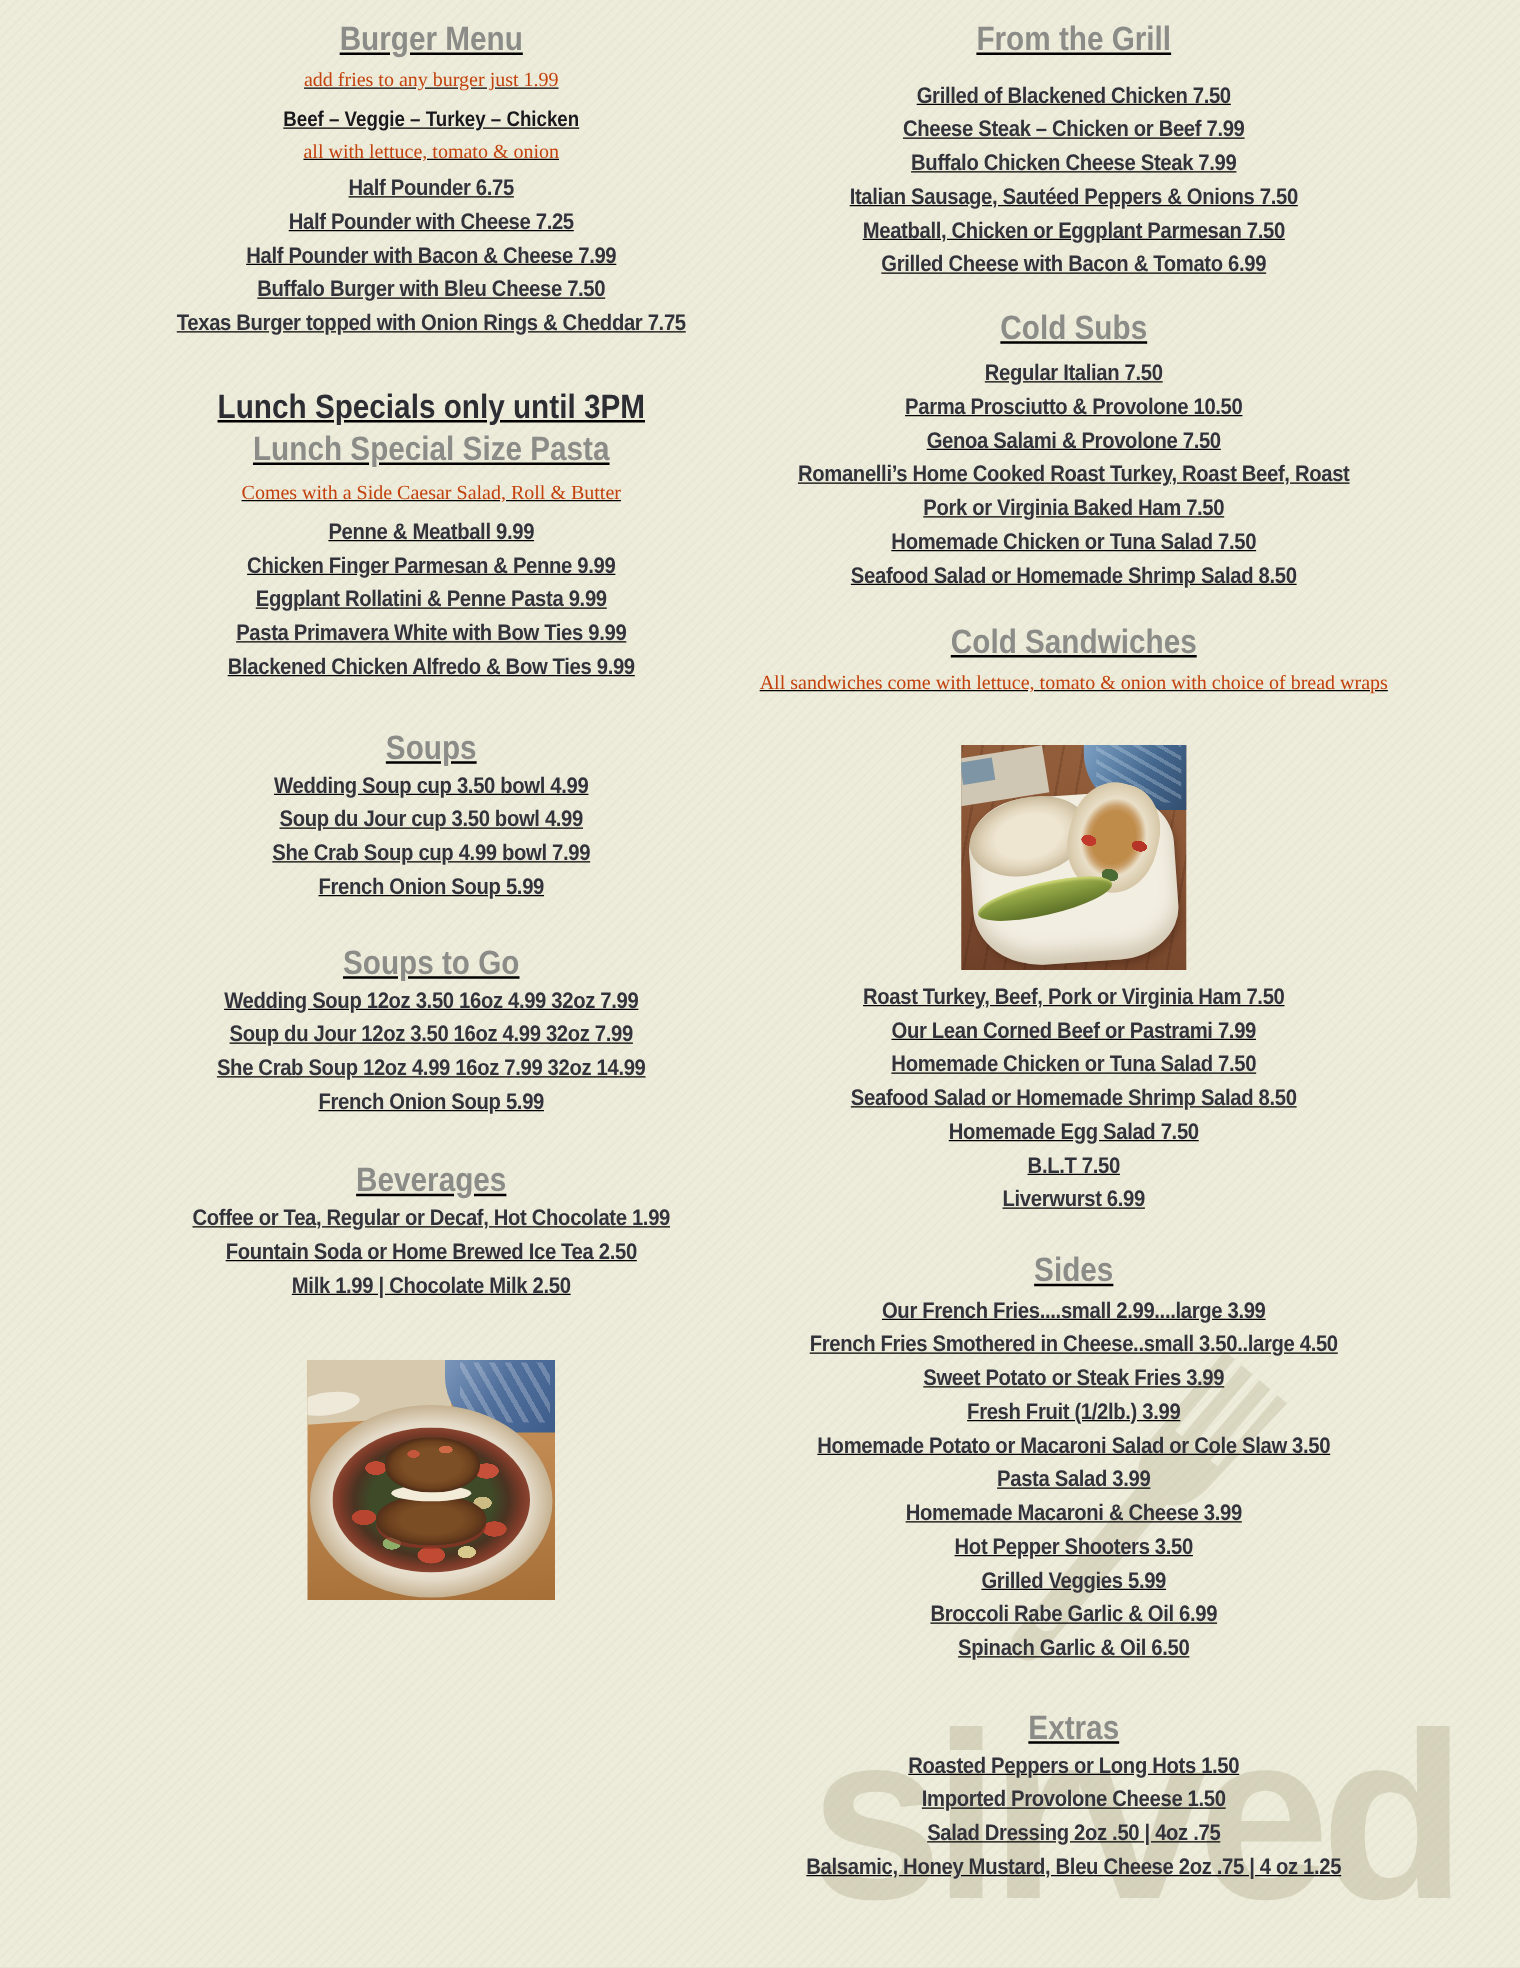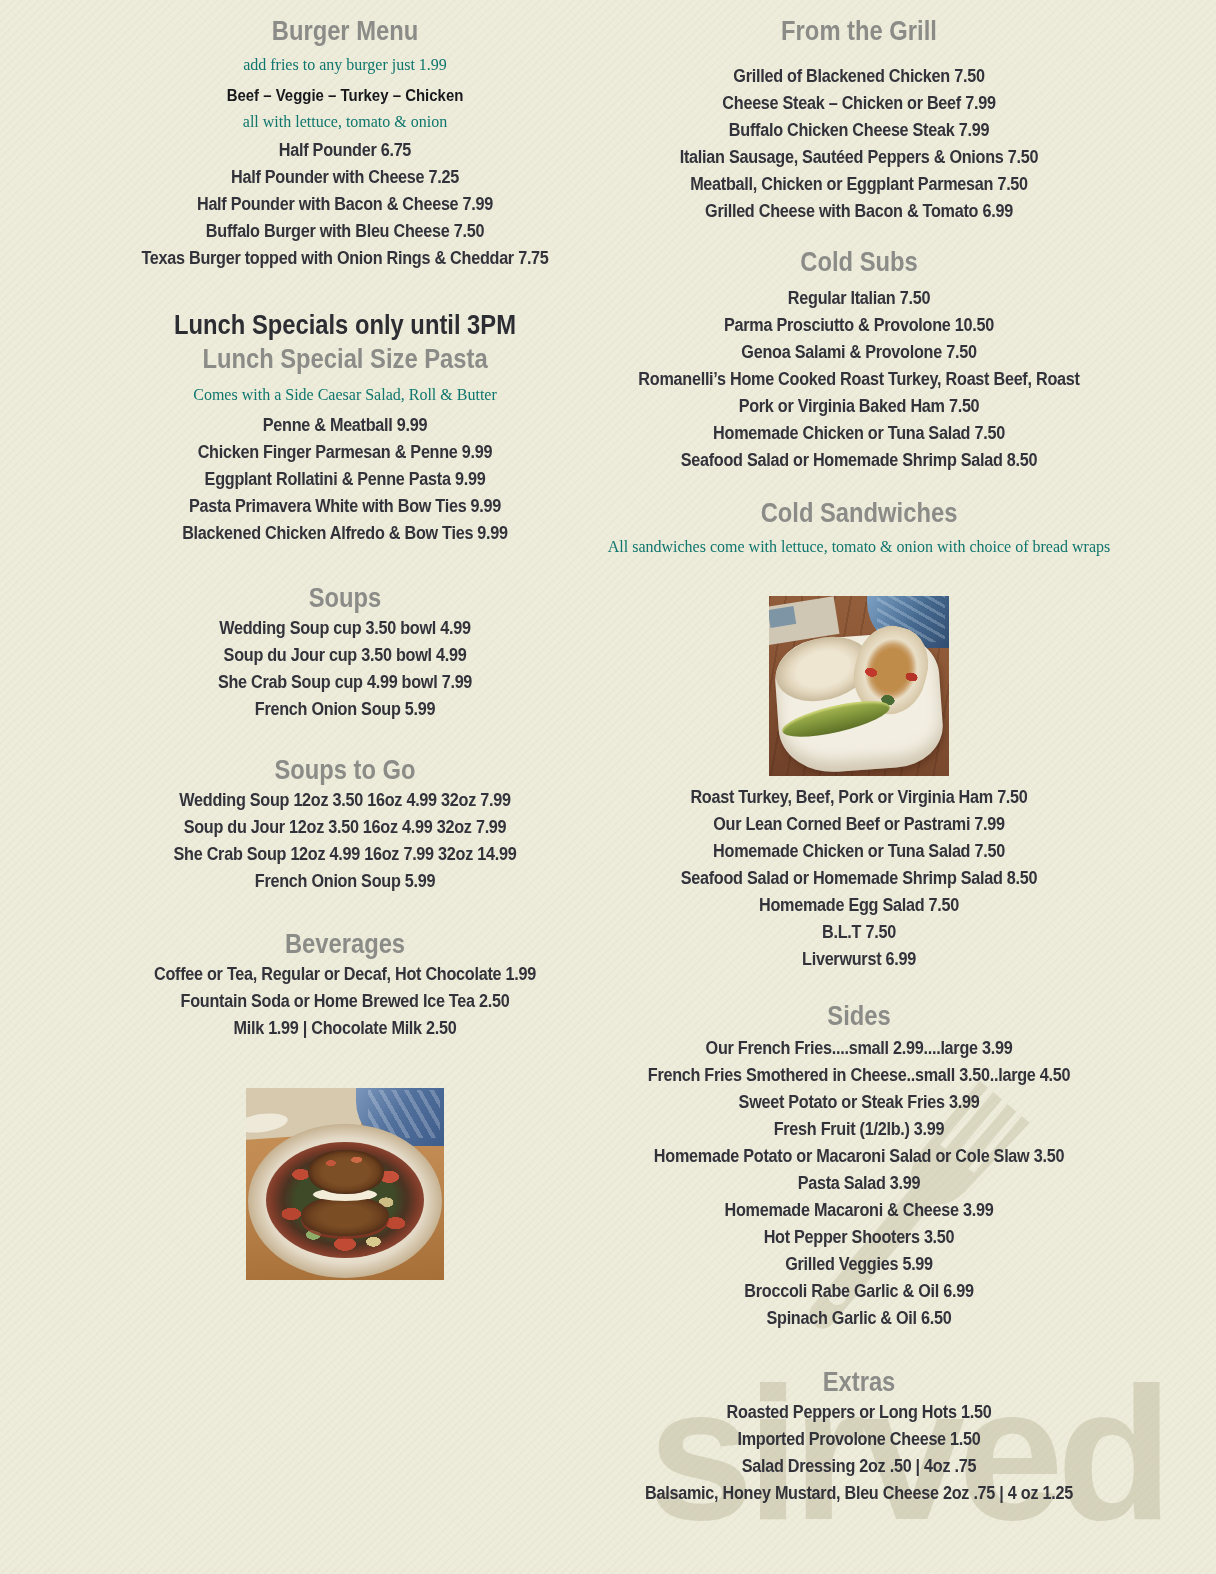--- a/index.html
+++ b/index.html
@@ -30,32 +30,33 @@
   .wm-fork {
     position:absolute; left:830px; top:1060px; width:150px; height:310px;
     z-index:0; opacity:.30; transform:rotate(40deg);
   }
 
   
   .columns {
     position:relative; z-index:1;
     display:flex;
     padding:14px 100px 0 88px;
+    text-decoration:underline;
   }
   .col { width:50%; text-align:center; }
 
   .h {
     margin:0; font-size:27px; line-height:34px; font-weight:bold;
     letter-spacing:0; transform:scaleX(.88);
   }
   .h.gray { color:#8b8b88; }
   .h.dark { color:#2c2c33; }
   .note {
     margin:6px 0 0 0; font-family:"Liberation Serif", serif;
-    font-size:16px; line-height:22px; color:#0f766e;
+    font-size:16px; line-height:22px; color:#c2410c;
   }
   .variants {
     margin:8px 0 0 0; font-size:17px; line-height:24px; font-weight:bold;
     color:#17171c; transform:scaleX(.88);
   }
   .items { margin-top:6px; }
   .item {
     font-size:18px; line-height:27px; font-weight:bold;
     color:#32323a; letter-spacing:-.3px; transform:scaleX(.9);
   }

